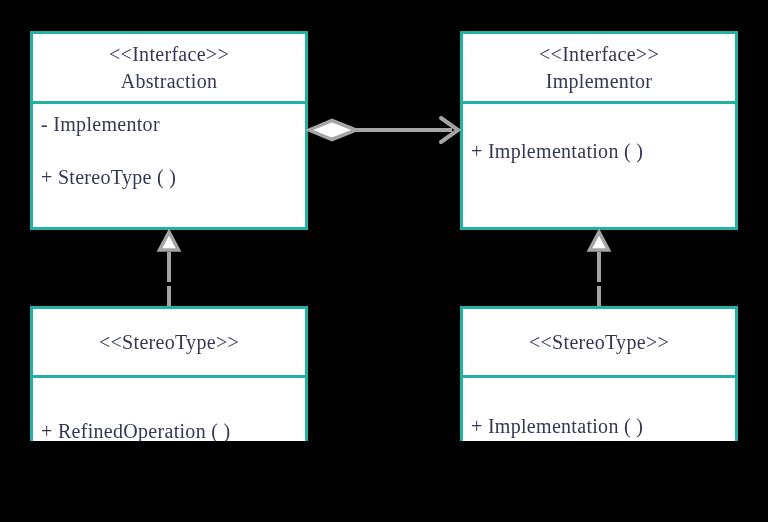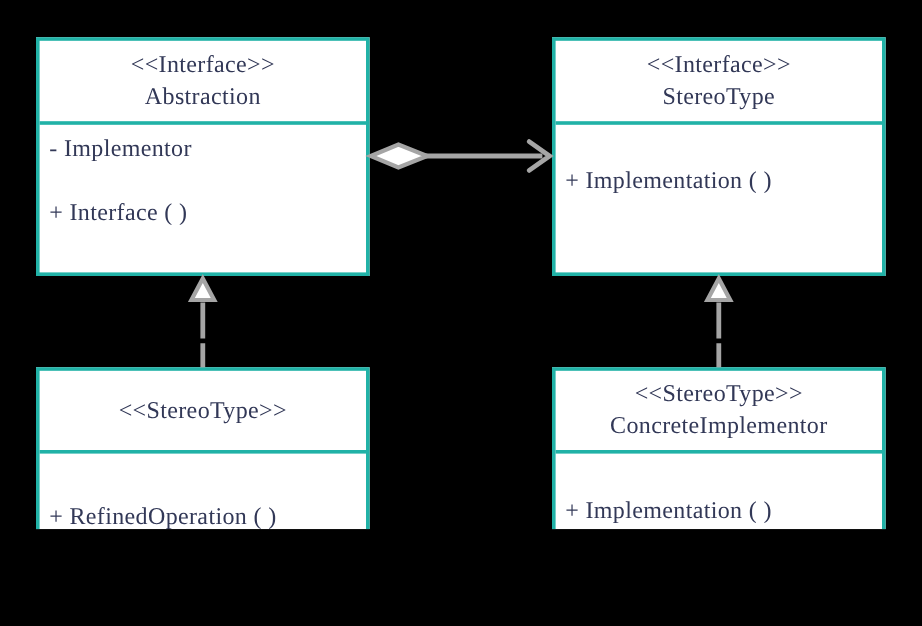--- a/index.html
+++ b/index.html
@@ -77,47 +77,46 @@
 
 <div id="canvas">
 
   <div class="uml-box" id="box-abstraction">
     <div class="uml-header">
       <div>&lt;&lt;Interface&gt;&gt;</div>
       <div>Abstraction</div>
     </div>
     <div class="uml-body">
       <div class="uml-member" style="top:7px">- Implementor</div>
-      <div class="uml-member" style="top:60px">+ Interface ( )</div>
+      <div class="uml-member" style="top:60px">+ StereoType ( )</div>
     </div>
   </div>
 
   <div class="uml-box" id="box-implementor">
     <div class="uml-header">
       <div>&lt;&lt;Interface&gt;&gt;</div>
-      <div>StereoType</div>
+      <div>Implementor</div>
     </div>
     <div class="uml-body">
       <div class="uml-member" style="top:34px">+ Implementation ( )</div>
     </div>
   </div>
 
   <div class="uml-box" id="box-refined-abstraction">
     <div class="uml-header">
       <div>&lt;&lt;StereoType&gt;&gt;</div>
     </div>
     <div class="uml-body">
       <div class="uml-member" style="top:40px">+ RefinedOperation ( )</div>
     </div>
   </div>
 
   <div class="uml-box" id="box-concrete-implementor">
     <div class="uml-header">
       <div>&lt;&lt;StereoType&gt;&gt;</div>
-      <div>ConcreteImplementor</div>
     </div>
     <div class="uml-body">
       <div class="uml-member" style="top:35px">+ Implementation ( )</div>
     </div>
   </div>
 
   <svg id="connector-layer" viewBox="0 0 768 522" xmlns="http://www.w3.org/2000/svg">
 
     <g>
       <line class="conn-line" x1="354" y1="130" x2="452" y2="130"></line>

